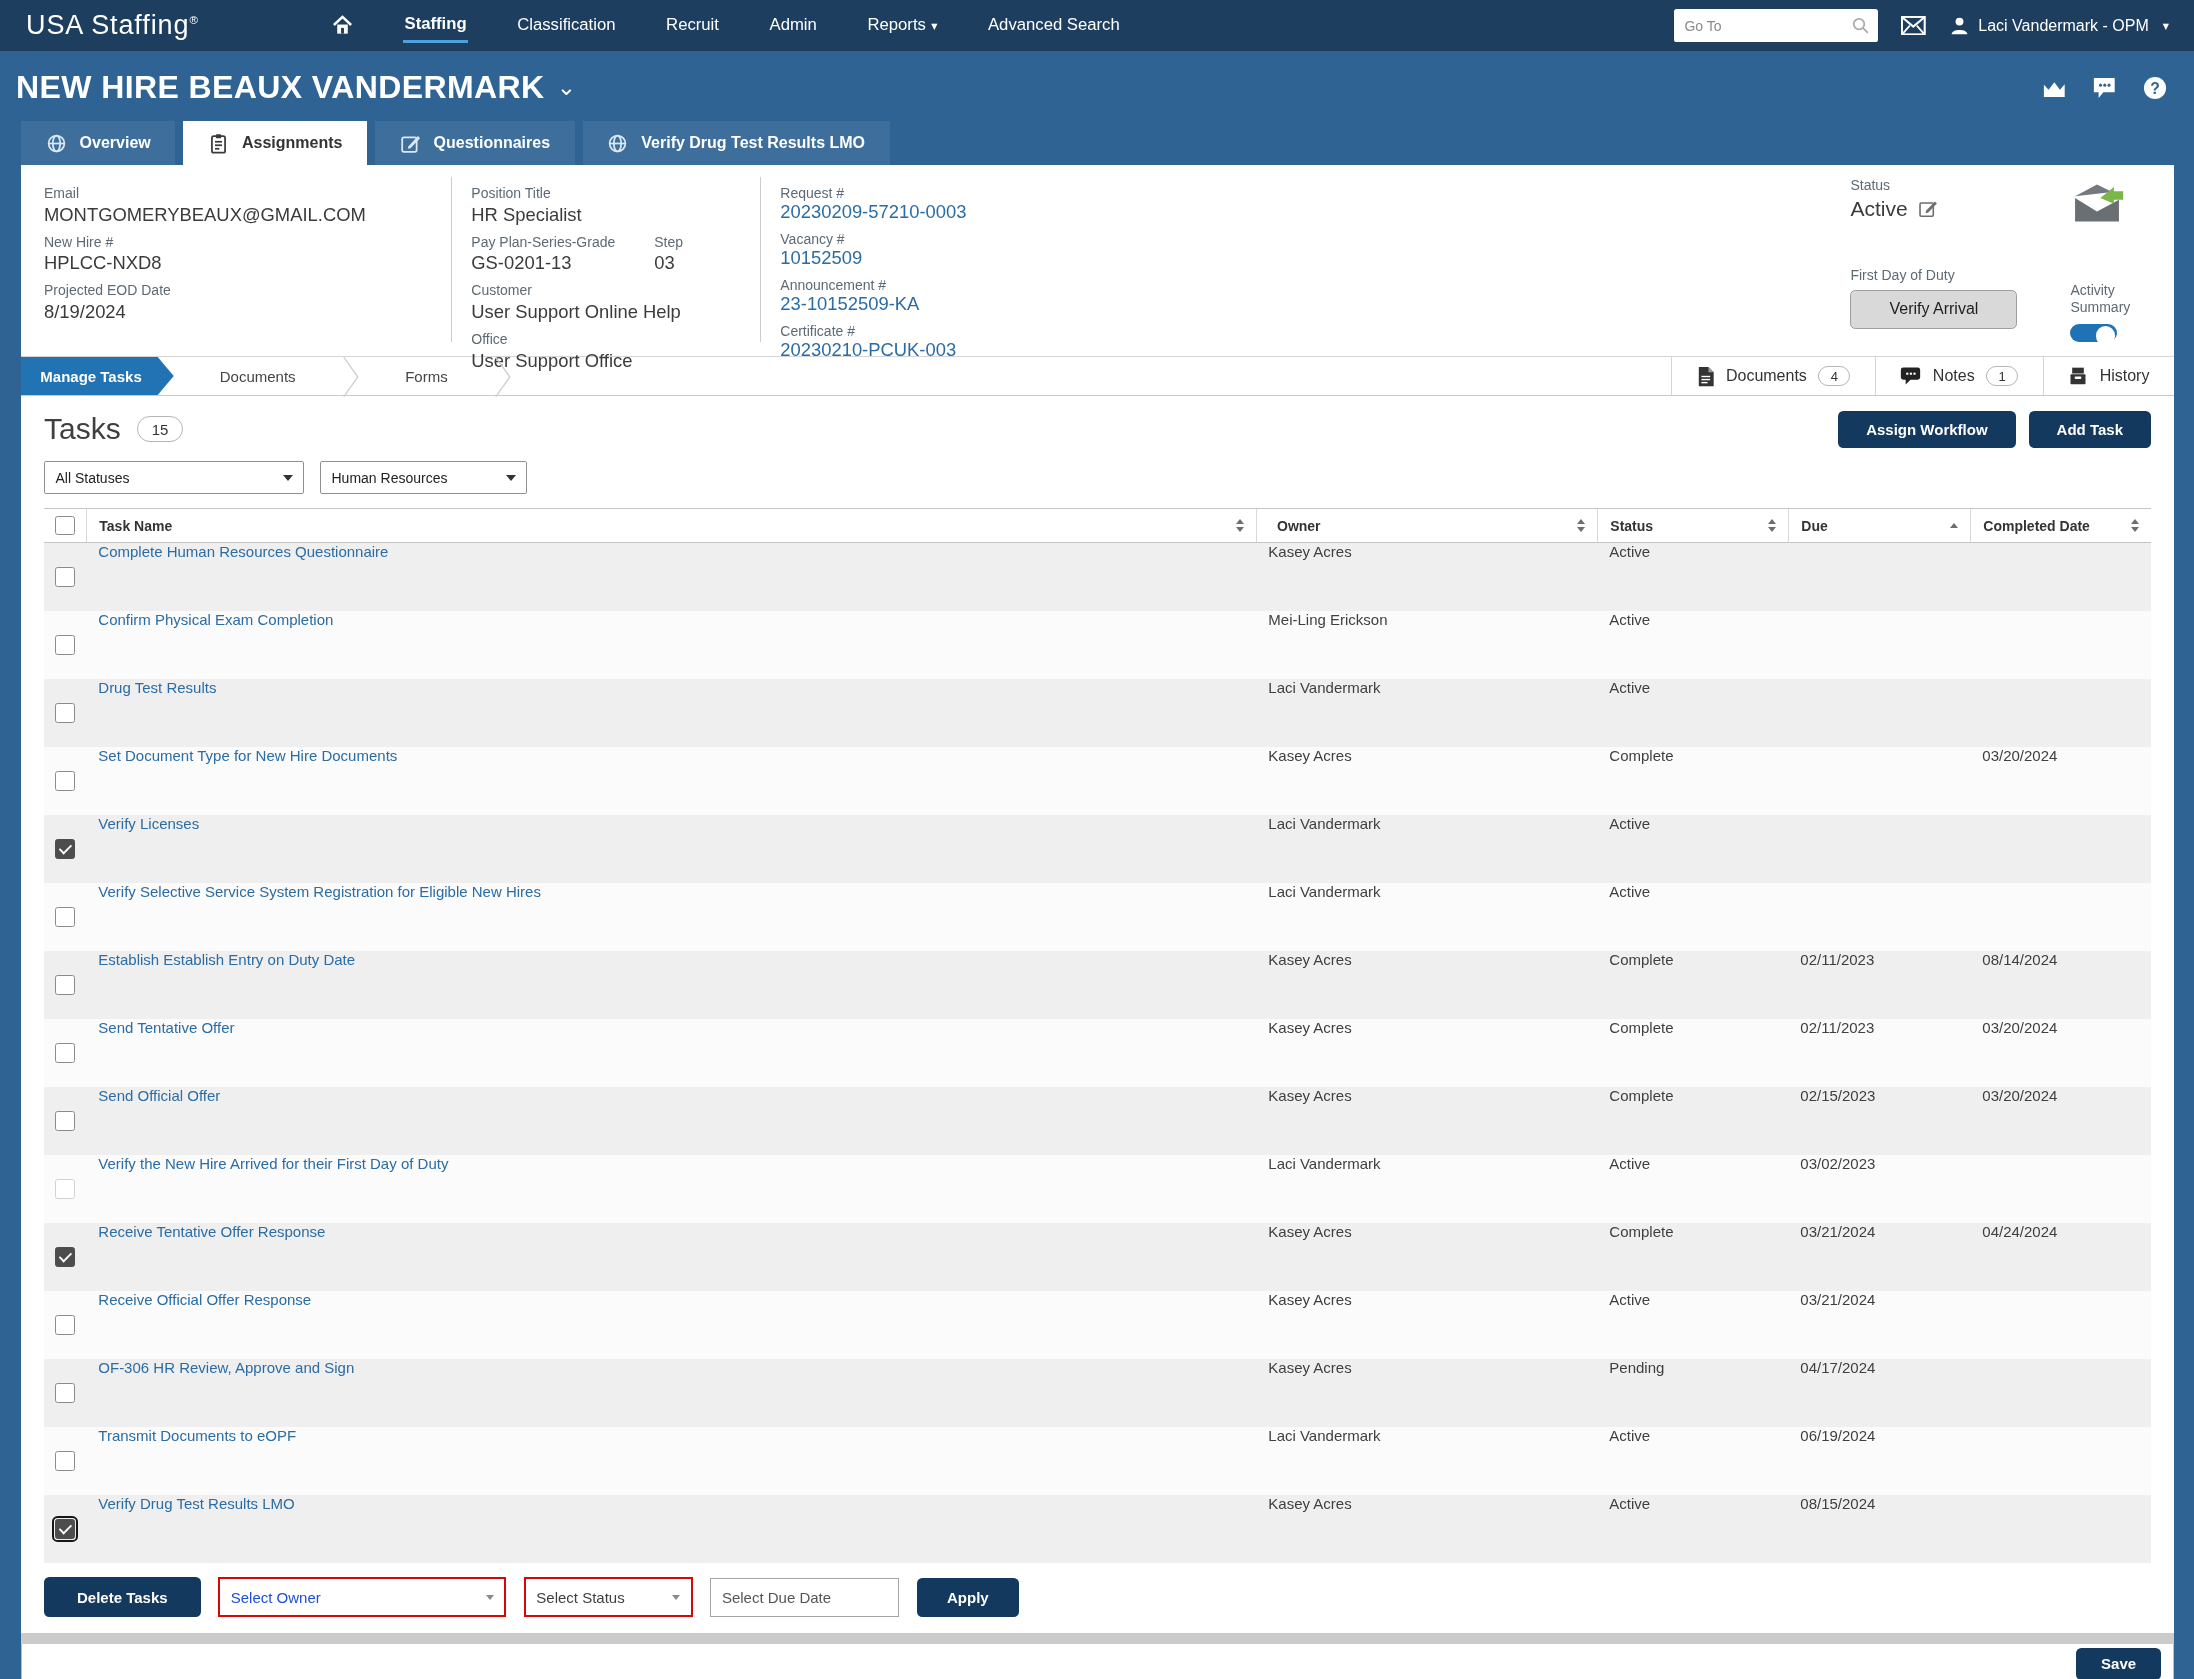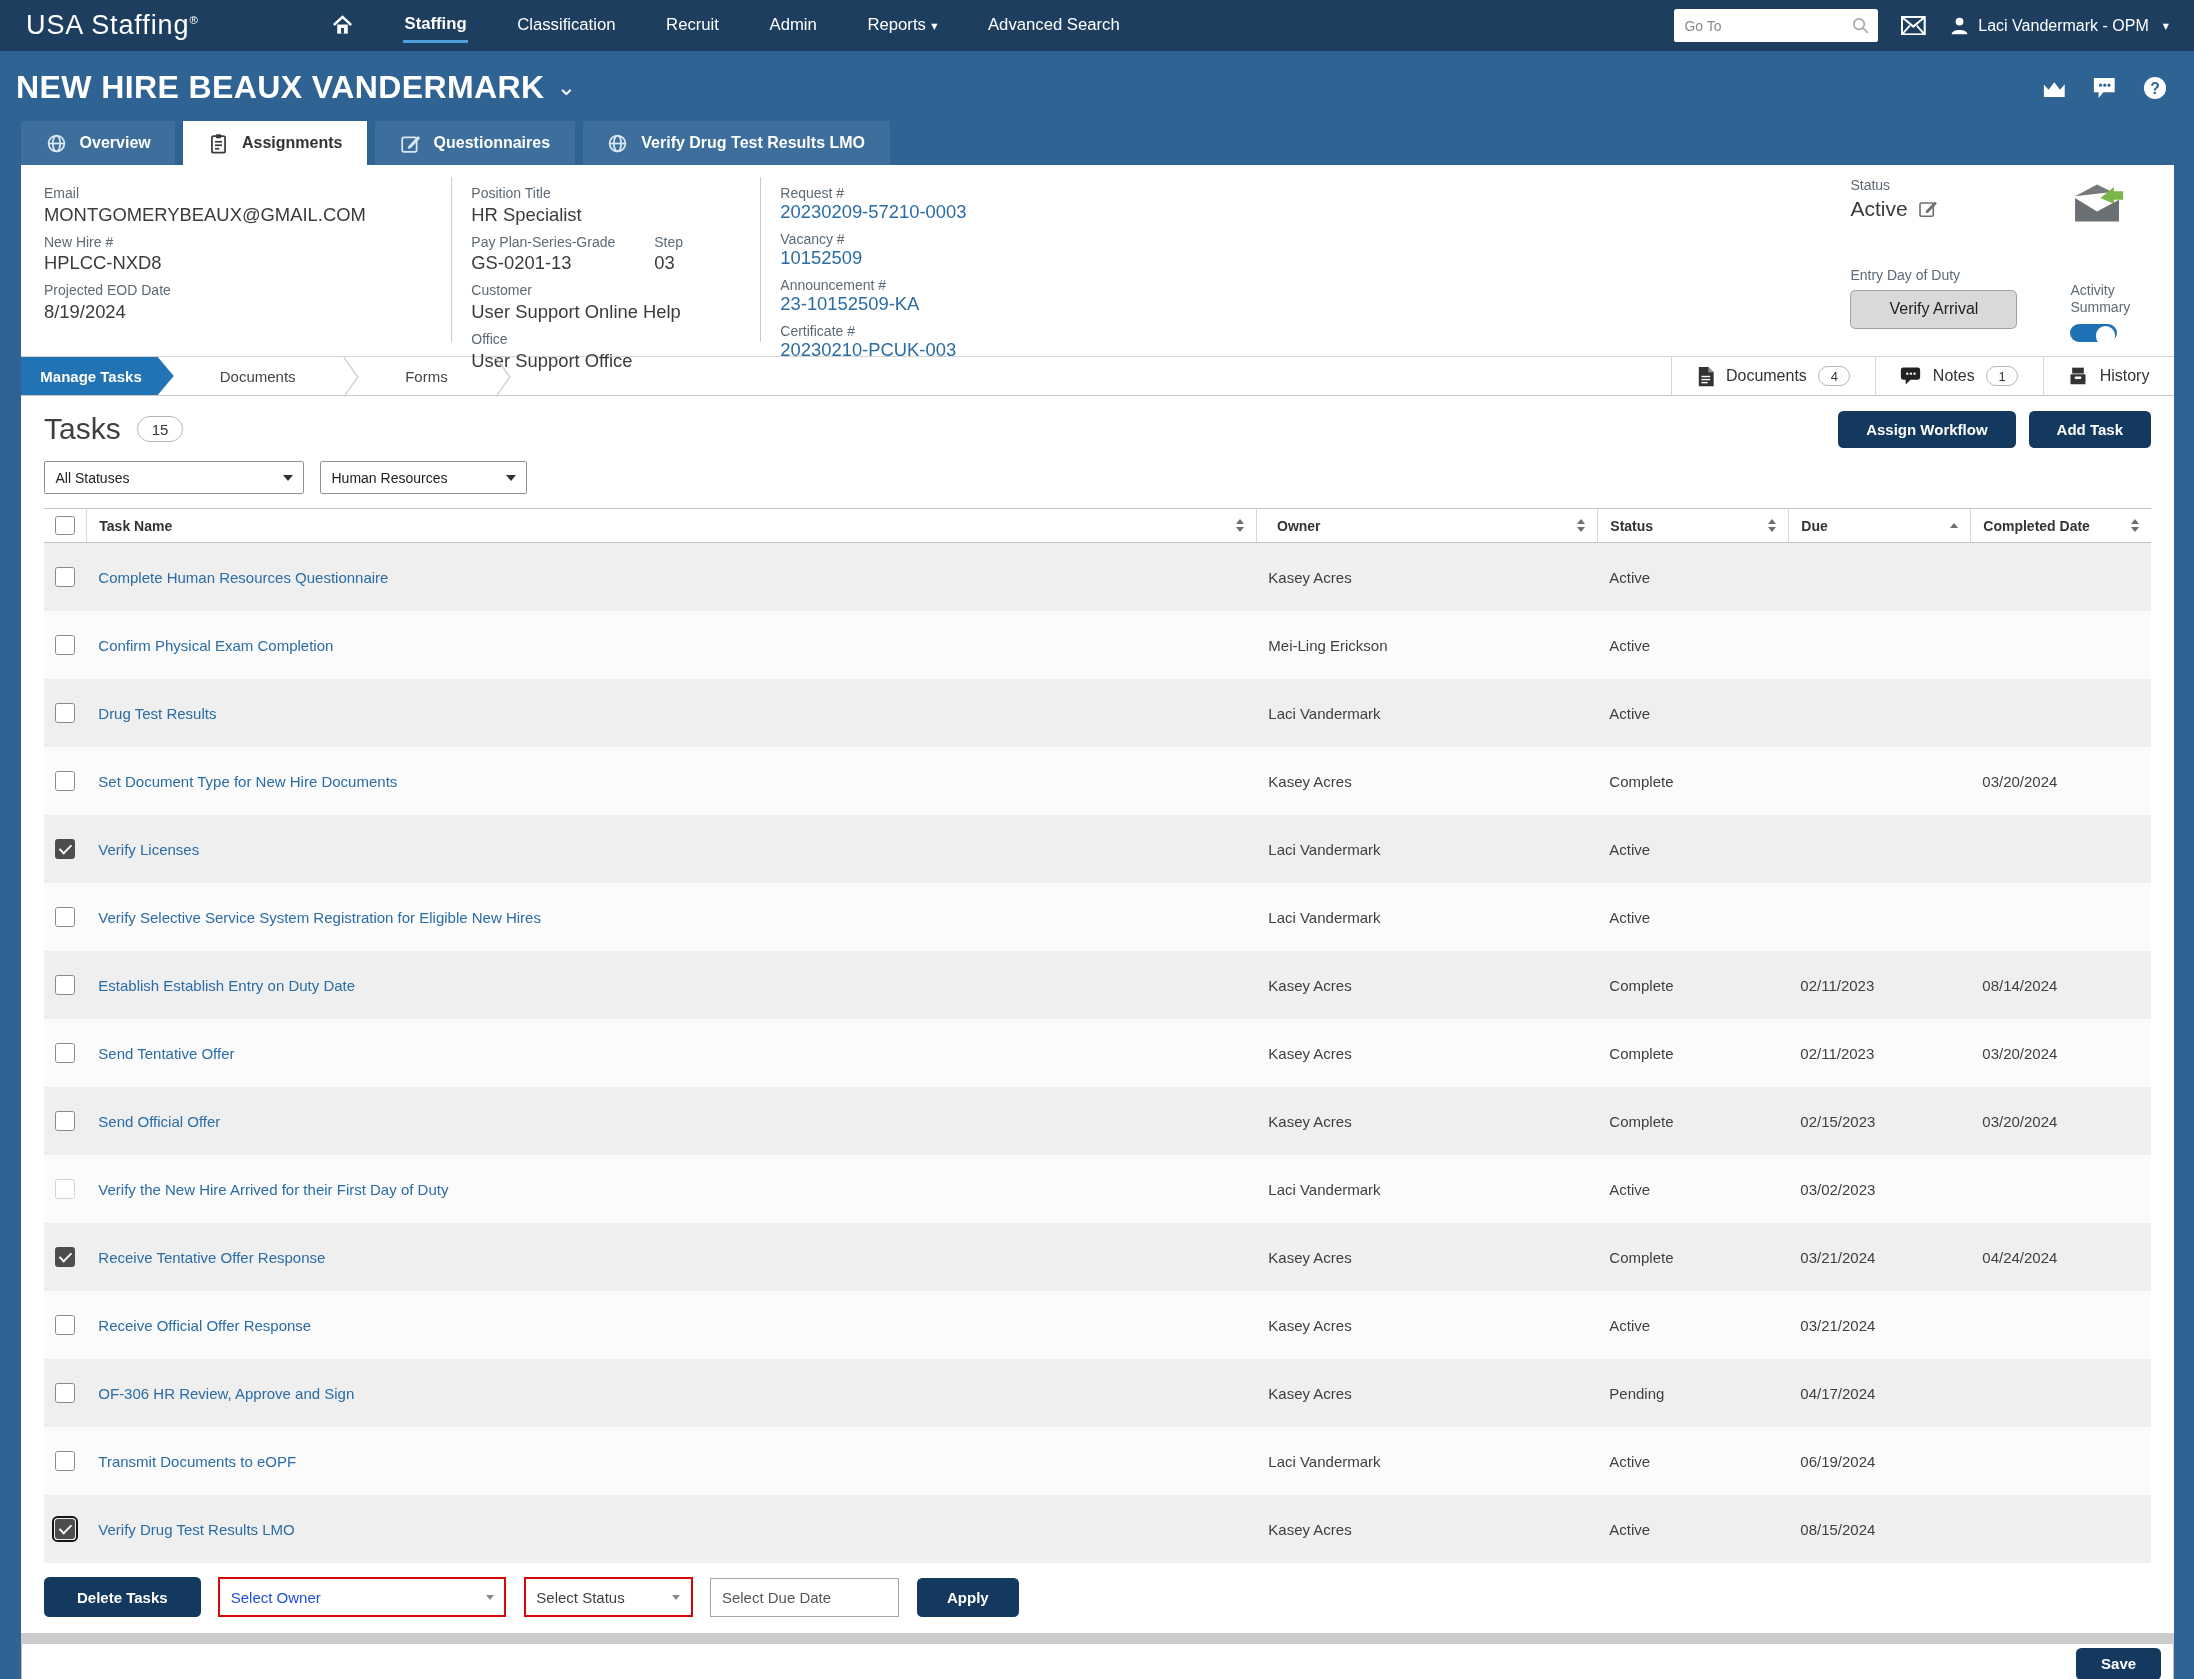--- a/index.html
+++ b/index.html
@@ -90,21 +90,21 @@
   .col-check { width:42px; justify-content:center; padding:0; display:flex; align-items:center; }
   .col-name { flex:1; }
   .col-owner { width:341px;padding-left:20px; }
   .col-status { width:191px; }
   .col-due { width:182px; }
   .col-completed { width:181px; }
   .sort { margin-left:auto; display:flex; flex-direction:column; gap:2.6px; cursor:pointer; padding-left:8.8px; }
   .tri-up { width:0; height:0; border-left:4.4px solid transparent; border-right:4.4px solid transparent; border-bottom:5.3px solid #6e6e6e; }
   .tri-down { width:0; height:0; border-left:4.4px solid transparent; border-right:4.4px solid transparent; border-top:5.3px solid #6e6e6e; }
 
-  .trow { display:flex; align-items:center; height:68px; font-size:15px; color:#3f3f3f; }
+  .trow { display:flex; height:68px; font-size:15px; color:#3f3f3f; }
   .trow:nth-child(odd) { background:#efefef; }
   .trow:nth-child(even) { background:#fbfbfb; }
   .td { padding:0 12.3px; }
   .td.col-check { padding:0; }
   .task-link { color:#2a6ca5; }
 
   .checkbox { width:19.3px; height:19.3px; border:1.8px solid #8b8b8b; border-radius:2.6px; background:#fff; position:relative; display:inline-block; cursor:pointer; }
   .checkbox.checked { background:#4d4d4d; border-color:#4d4d4d; }
   .checkbox.checked::after { content:""; position:absolute; left:5.3px; top:1.8px; width:5.3px; height:9.7px; border:solid #fff; border-width:0 2.6px 2.6px 0; transform:rotate(45deg); }
   .checkbox.disabled { border-color:#d2d2d2; }
@@ -287,21 +287,21 @@
         <div class="ilabel" style="margin-top:0;">Status</div>
         <div class="status-val">
           <span>Active</span>
           <span class="edit">
             <svg width="19.3" height="19.3" viewBox="0 0 24 24">
                 <rect x="2.5" y="5" width="16.5" height="16.5" rx="1.5" fill="none" stroke="#6e6e6e" stroke-width="2"></rect>
                 <path d="M10 14.5 L21 3 L23.5 5.5 L12.5 17 L9.5 17.5 Z" fill="#6e6e6e"></path>
               </svg>
           </span>
         </div>
-        <div class="ilabel fdod">Entry Day of Duty</div>
+        <div class="ilabel fdod">First Day of Duty</div>
         <button class="btn-verify">Verify Arrival</button>
       </div>
       <div class="ir-right">
         <span>
           <svg width="54" height="44" viewBox="0 0 64 52">
               <polygon points="6,18 32,4 50,13" fill="#75797d"></polygon>
               <polygon points="6,20 32,36 58,22 58,48 6,48" fill="#6a6f73"></polygon>
               <path d="M36 20 L52 7 L52 12 L63 12 L63 22 L52 22 L52 27 Z" fill="#7ab648"></path>
             </svg>
         </span>

